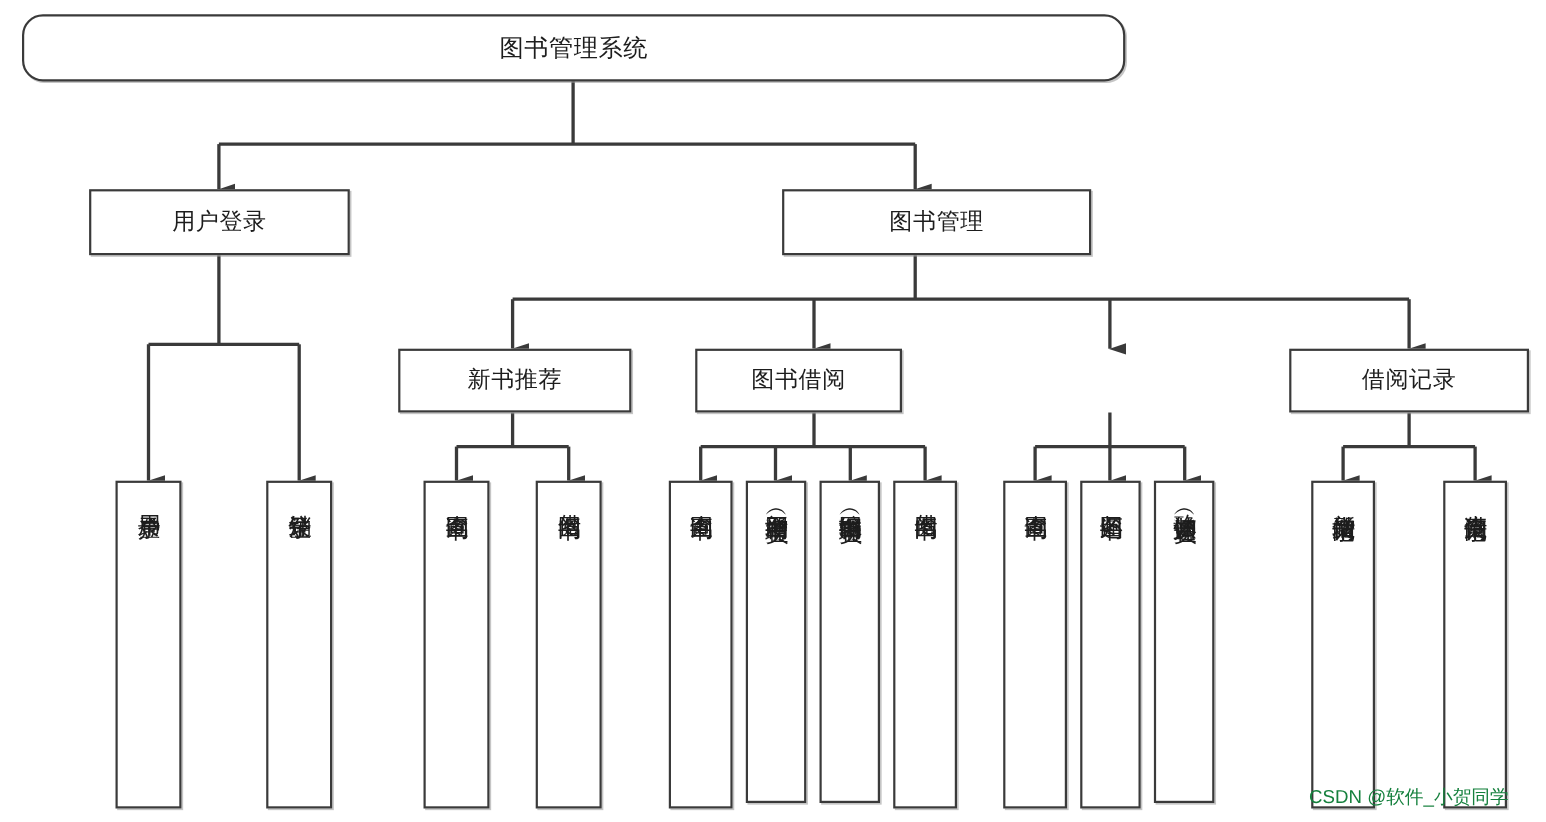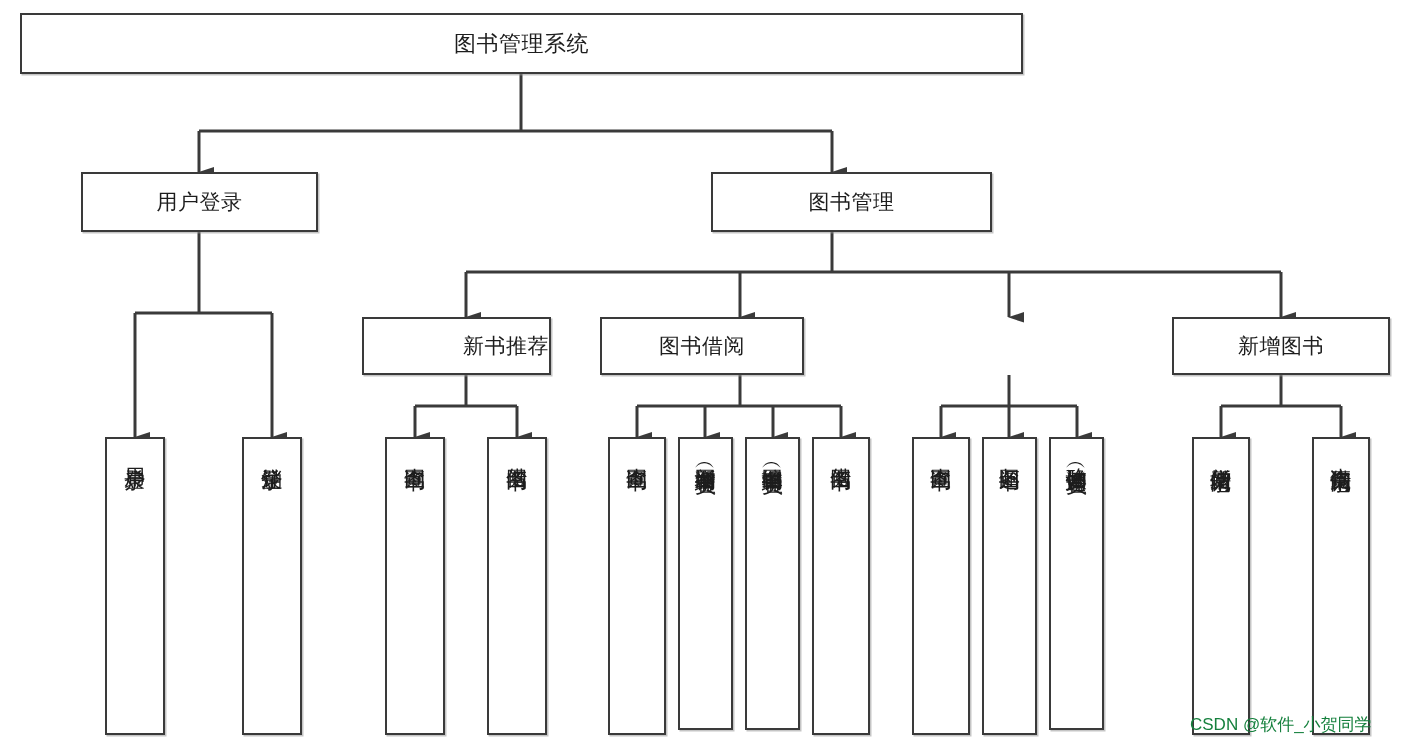--- a/index.html
+++ b/index.html
@@ -119,39 +119,39 @@
       <path d="M1009,406 L1009,437" marker-end="url(#arr)"></path>
       <path d="M1077,406 L1077,437" marker-end="url(#arr)"></path>
 
       <path d="M1281,375 L1281,406"></path>
       <path d="M1221,406 L1341,406"></path>
       <path d="M1221,406 L1221,437" marker-end="url(#arr)"></path>
       <path d="M1341,406 L1341,437" marker-end="url(#arr)"></path>
     </g>
   </svg>
 
-  <div class="node horiz root" style="left:20px; top:13px; width:1003px; height:61px;">
+  <div class="node horiz root" style="left:20px; top:13px; width:1003px; height:61px;border-radius:19px;">
     <span class="label">图书管理系统</span>
   </div>
 
   <div class="node horiz" style="left:81px; top:172px; width:237px; height:60px;">
     <span class="label">用户登录</span>
   </div>
   <div class="node horiz" style="left:711px; top:172px; width:281px; height:60px;">
     <span class="label">图书管理</span>
   </div>
 
-  <div class="node horiz" style="left:362px; top:317px; width:189px; height:58px;justify-content:flex-end;">
+  <div class="node horiz" style="left:362px; top:317px; width:212px; height:58px;">
     <span class="label">新书推荐</span>
   </div>
-  <div class="node horiz" style="left:600px; top:317px; width:204px; height:58px;">
+  <div class="node horiz" style="left:632px; top:317px; width:188px; height:58px;">
     <span class="label">图书借阅</span>
   </div>
   <div class="node horiz" style="left:1172px; top:317px; width:218px; height:58px;">
-    <span class="label">新增图书</span>
+    <span class="label">借阅记录</span>
   </div>
 
   <div class="node vert" style="left:105px; top:437px; width:60px; height:298px;">
     <span class="label">用户登录</span>
   </div>
   <div class="node vert" style="left:242px; top:437px; width:60px; height:298px;">
     <span class="label">注销登录</span>
   </div>
 
   <div class="node vert" style="left:385px; top:437px; width:60px; height:298px;">

